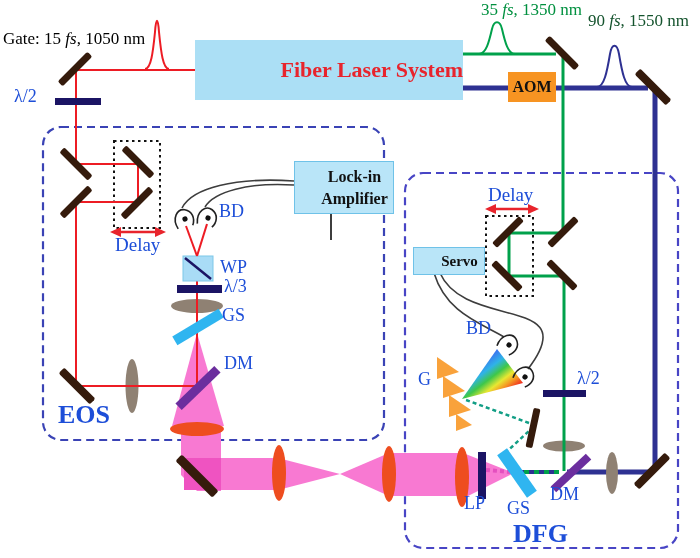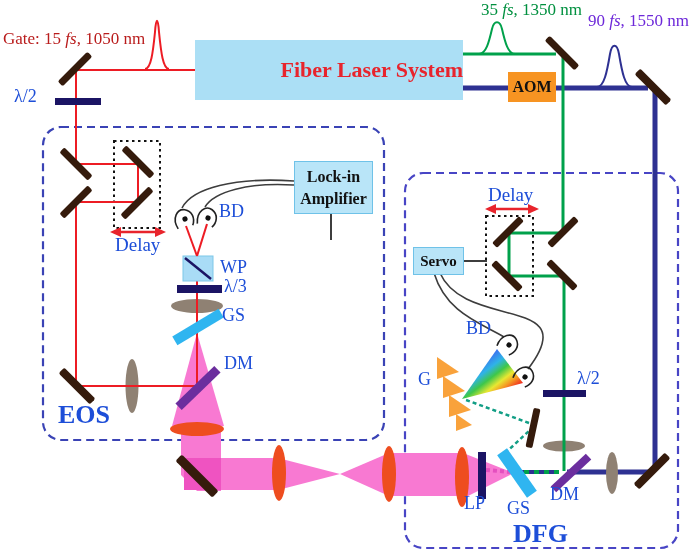--- a/index.html
+++ b/index.html
@@ -1,30 +1,30 @@
 <!DOCTYPE html>
 <html><head>
 <meta charset="utf-8">
 <style>
   html,body{margin:0;padding:0;background:#fff;}
   .stage{position:relative;width:700px;height:558px;background:#ffffff;
          font-family:"Liberation Serif",serif;overflow:hidden;}
   .stage svg{position:absolute;left:0;top:0;z-index:1;}
   .lbl{position:absolute;z-index:3;font-size:18px;color:#1d4ed8;white-space:nowrap;line-height:1.02;}
   .lbl.small{font-size:17px;}
-  .lbl.red{color:#b91c1c;}
+  .lbl.red{color:#000000;}
   .lbl.green{color:#00903f;margin-left:44px;}
-  .lbl.blue{color:#6d28d9;}
+  .lbl.blue{color:#14532d;}
   .lbl.section{font-size:26px;font-weight:bold;color:#1d4ed8;}
   .box{position:absolute;z-index:2;display:flex;flex-direction:column;align-items:center;
        justify-content:center;text-align:center;background:#b9e5f8;border:1.5px solid #6fc2e8;
        font-weight:bold;color:#111;}
   .box.laser{background:#abdff5;border:none;font-size:22px;color:#e8242c;align-items:flex-end;}
   .box.aom{background:#f79422;border:none;font-size:16px;}
-  .box.eq{font-size:16px;line-height:1.35;}
+  .box.eq{font-size:16px;line-height:1.35;padding-left:21px;}
   .box.servo{font-size:15px;align-items:center;}
 </style>
 </head>
 <body>
 
 <div class="stage">
 
 <svg width="700" height="558" viewBox="0 0 700 558">
   <defs>
     <linearGradient id="rainbow" gradientUnits="userSpaceOnUse" x1="497" y1="349" x2="523" y2="383">

